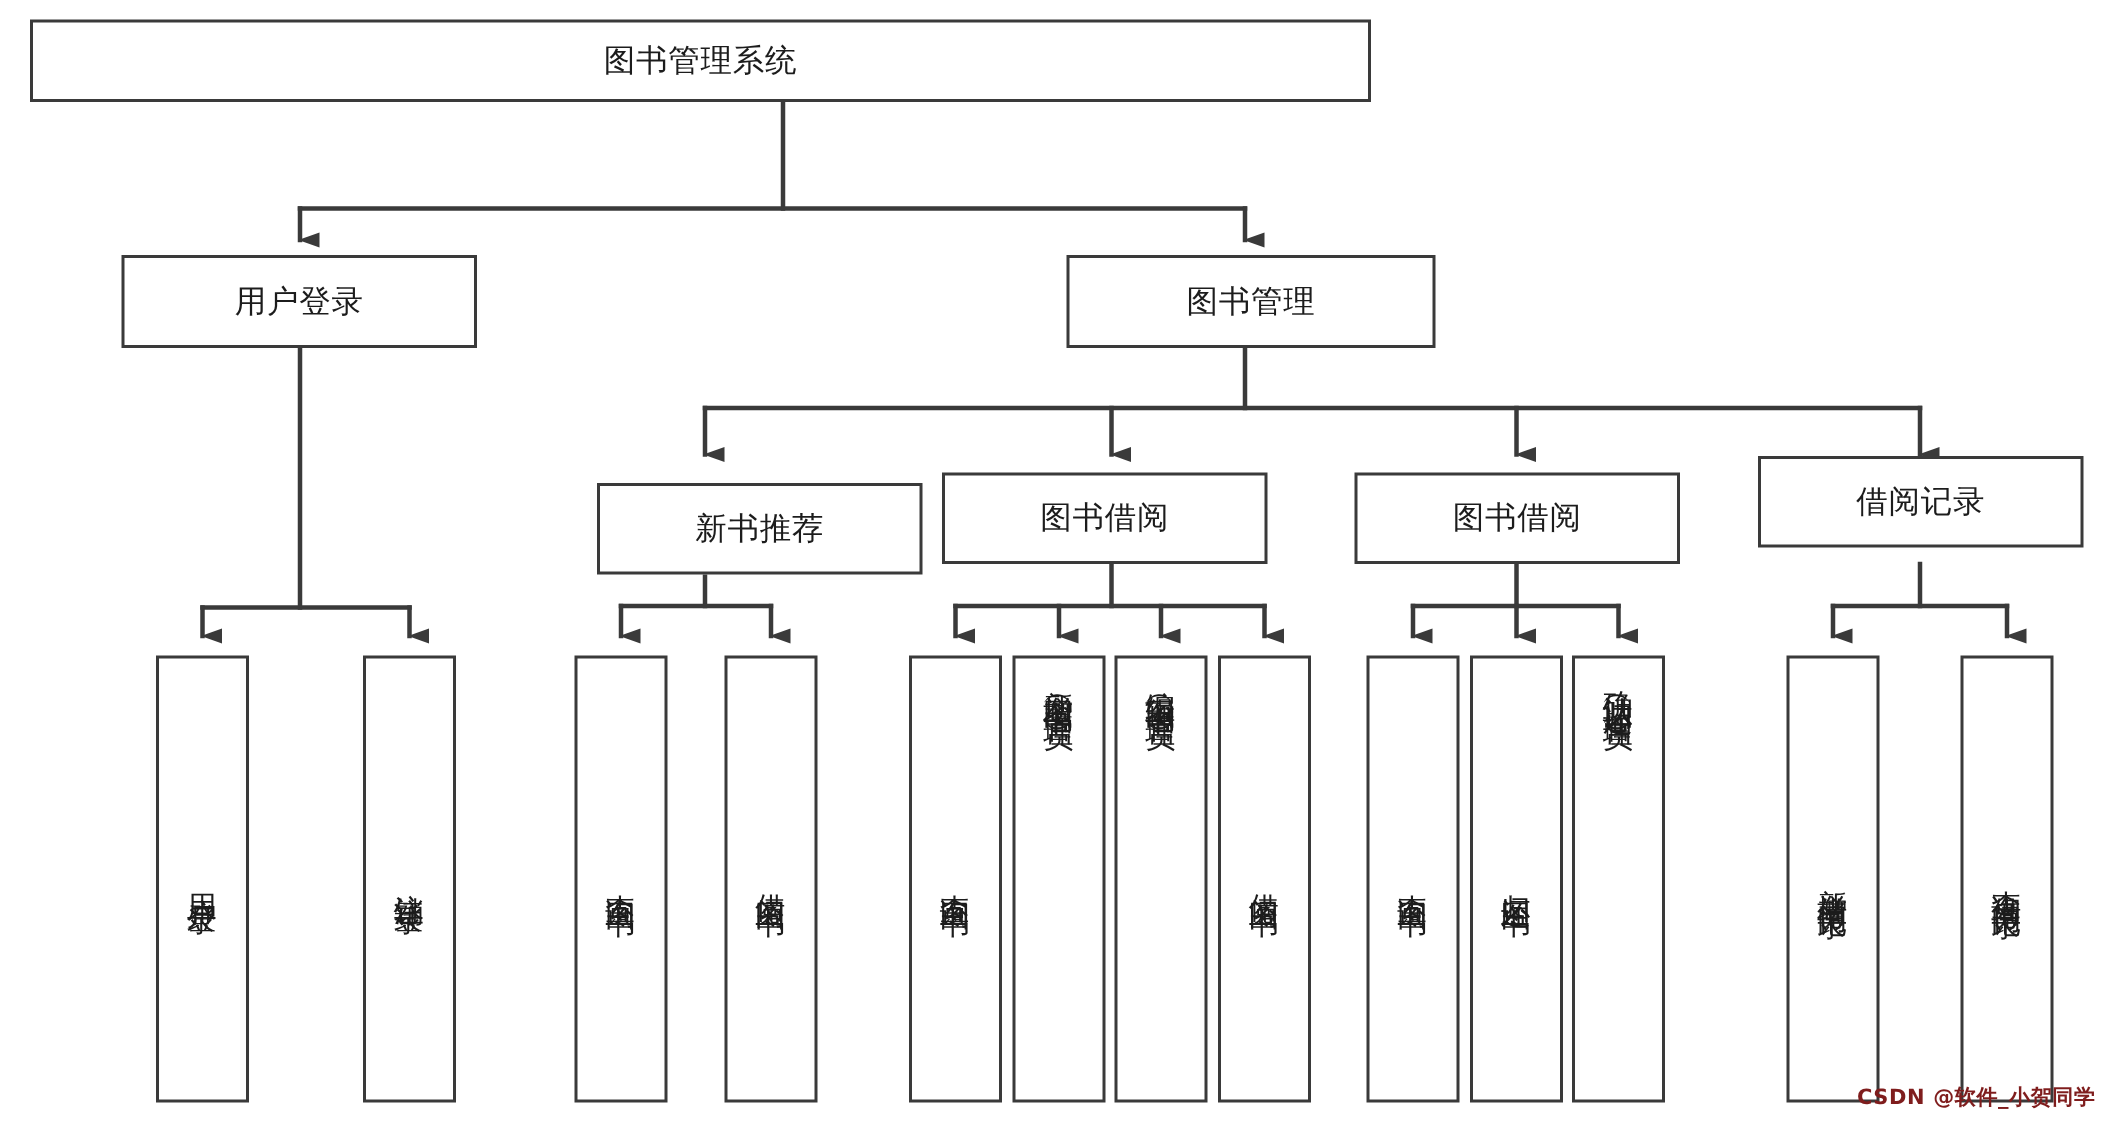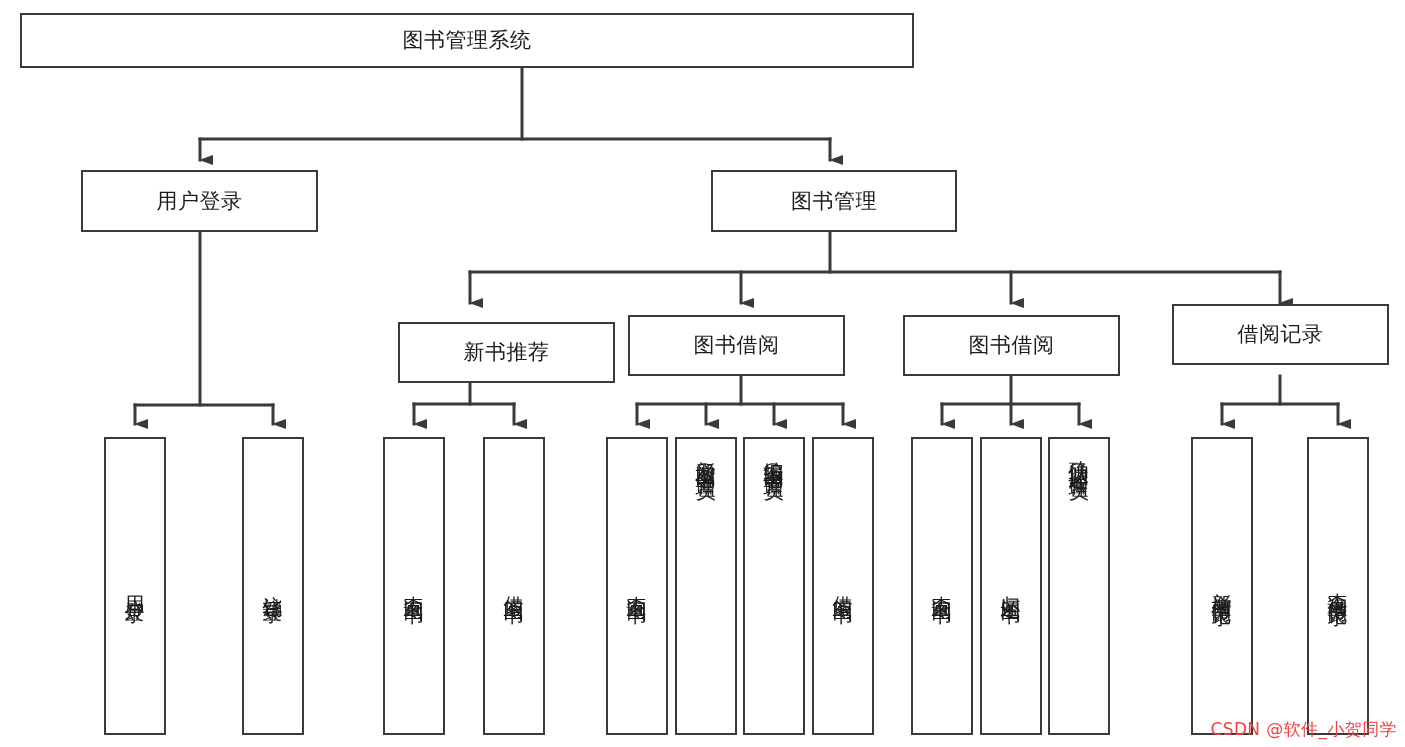--- a/index.html
+++ b/index.html
@@ -59,25 +59,26 @@
     line-height: 1.0;
   }
   .node-box.vertical.centered {
     align-items: center;
     padding-top: 0;
   }
   .watermark {
     position: absolute;
     right: 8px;
     bottom: 6px;
-    color: #ef4444;
-    font-size: 17px;
+    color: #7f1d1d;
+    font-size: 14px;
     letter-spacing: 0.4px;
     white-space: nowrap;
     user-select: none;
+    font-weight: bold;
   }
 </style>
 </head>
 <body>
 
 <div id="diagram-root">
 
   <svg id="flow-svg" viewBox="0 0 1405 747">
     <defs>
       <marker id="arrow" viewBox="0 0 12 14" refX="6" refY="13" markerWidth="12" markerHeight="14" orient="auto-start-reverse" markerUnits="userSpaceOnUse">

